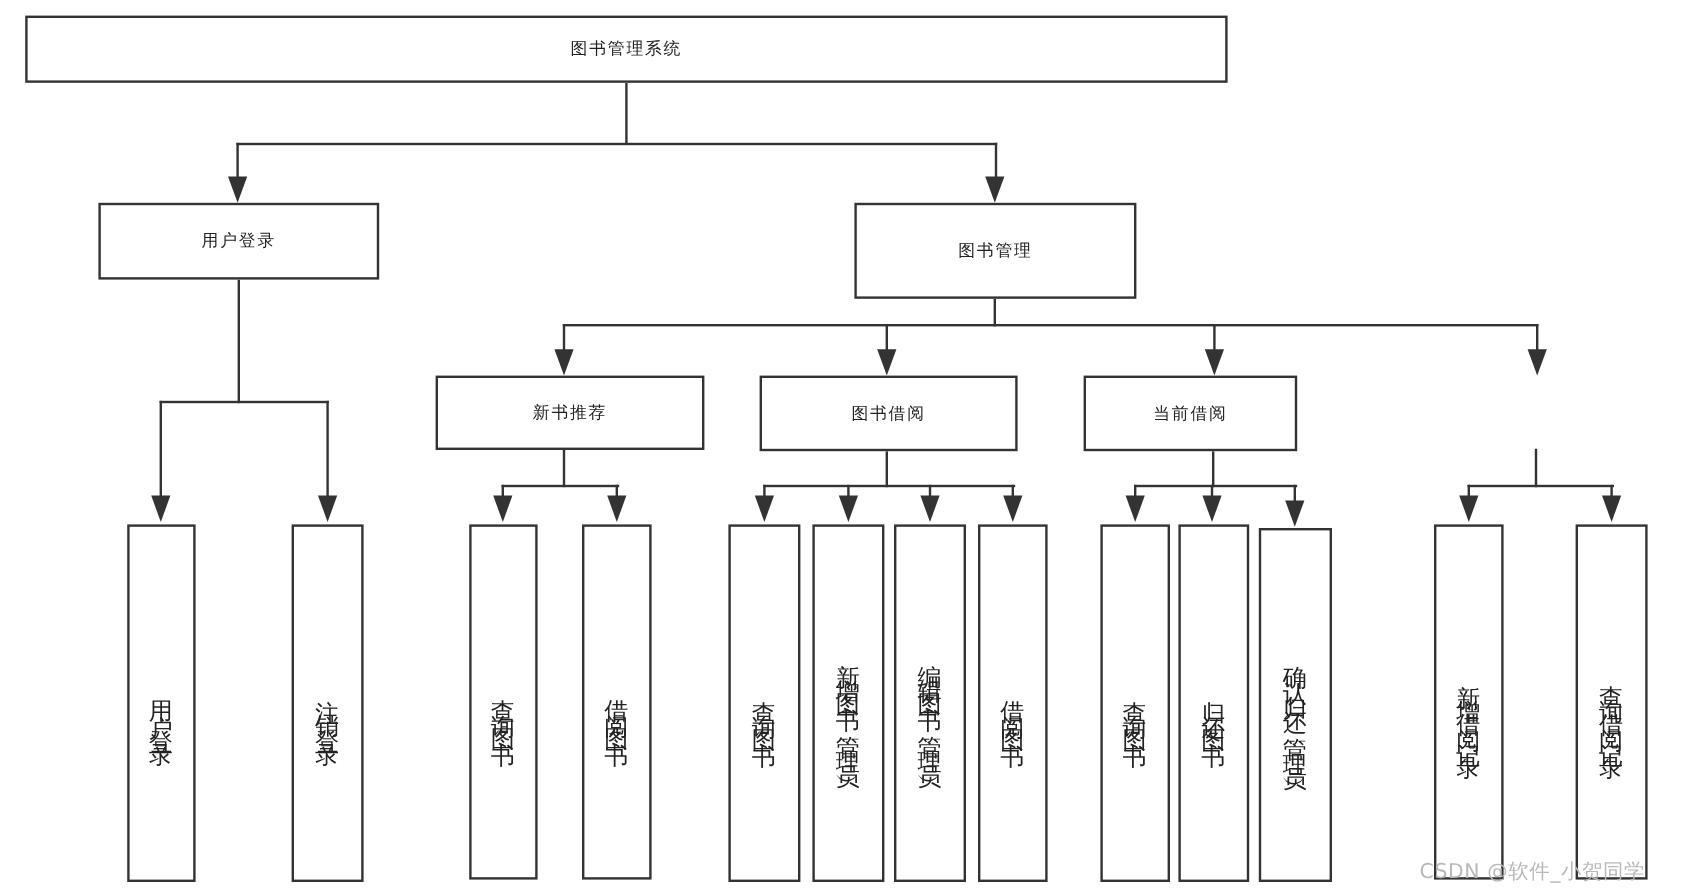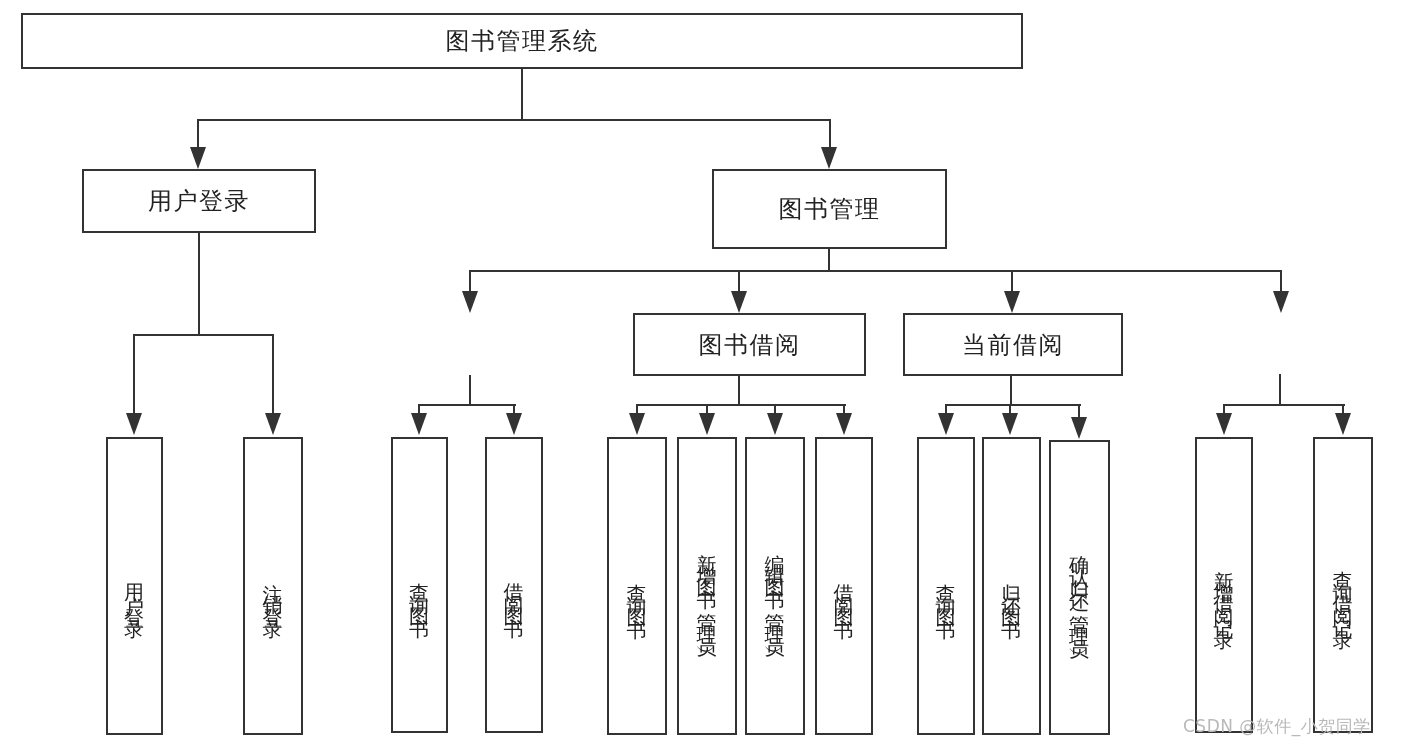--- a/index.html
+++ b/index.html
@@ -19,21 +19,21 @@
   .node{
     position:absolute;
     box-sizing:border-box;
     border:2.5px solid var(--line);
     background:#ffffff;
     display:flex;
     align-items:center;
     justify-content:center;
     color:var(--text);
   }
-  .node.h{font-size:24px;letter-spacing:1.5px;}
+  .node.h{font-size:14px;letter-spacing:1.5px;}
   .node.v span{
     writing-mode:vertical-rl;
     text-orientation:mixed;
     font-size:20px;
     line-height:1;
     letter-spacing:12px;
     margin-bottom:-12px;
     white-space:nowrap;
   }
   .vl{position:absolute;width:2px;background:var(--line);}
@@ -125,24 +125,27 @@
     <span>图书管理系统</span>
   </div>
 
   <div class="node h" style="left:82px;top:169px;width:234px;height:64px">
     <span>用户登录</span>
   </div>
   <div class="node h" style="left:712px;top:169px;width:235px;height:80px">
     <span>图书管理</span>
   </div>
 
-  <div class="node h" style="left:633px;top:313px;width:233px;height:63px">
+  <div class="node h" style="left:363px;top:313px;width:224px;height:62px">
+    <span>新书推荐</span>
+  </div>
+  <div class="node h" style="left:633px;top:313px;width:215px;height:63px">
     <span>图书借阅</span>
   </div>
-  <div class="node h" style="left:903px;top:313px;width:220px;height:63px">
+  <div class="node h" style="left:903px;top:313px;width:178px;height:63px">
     <span>当前借阅</span>
   </div>
 
   <div class="node v" style="left:106px;top:437px;width:57px;height:298px">
     <span>用户登录</span>
   </div>
   <div class="node v" style="left:243px;top:437px;width:60px;height:298px">
     <span>注销登录</span>
   </div>
 

